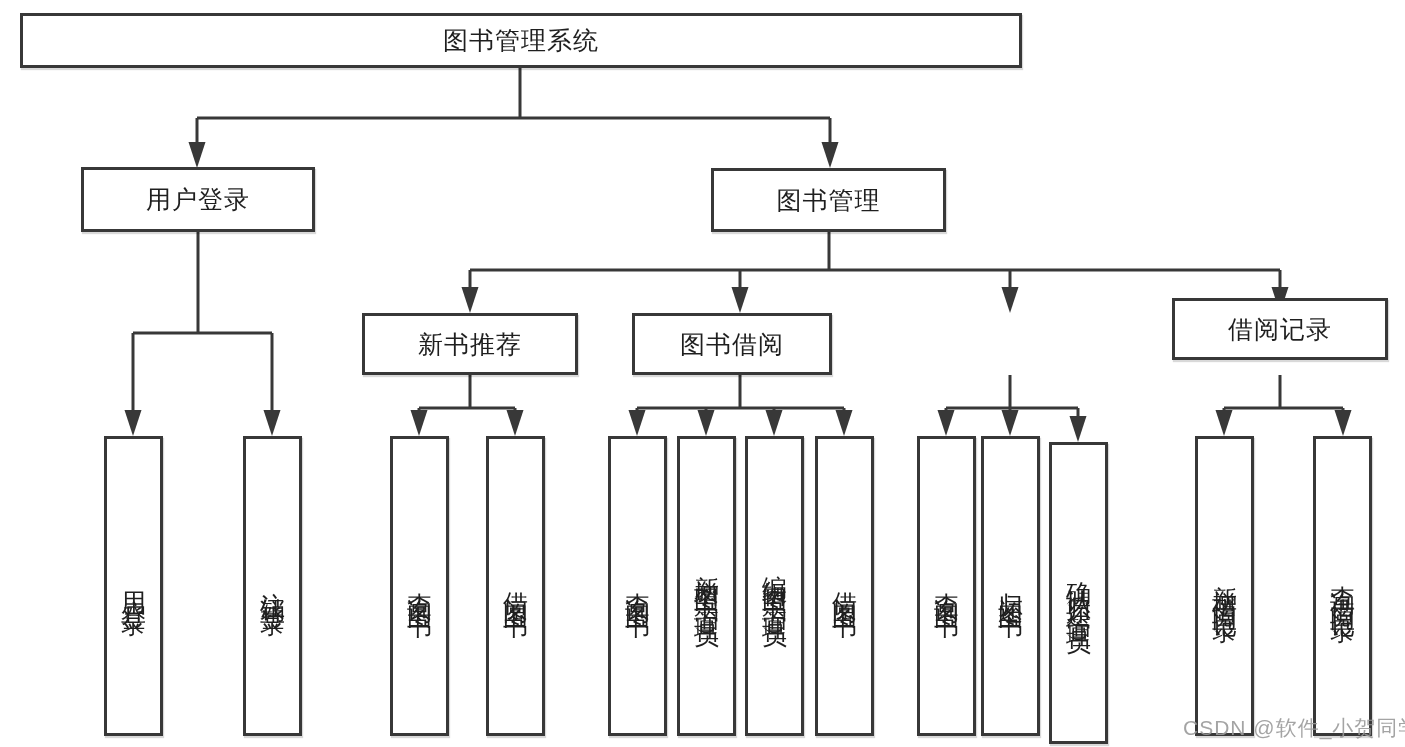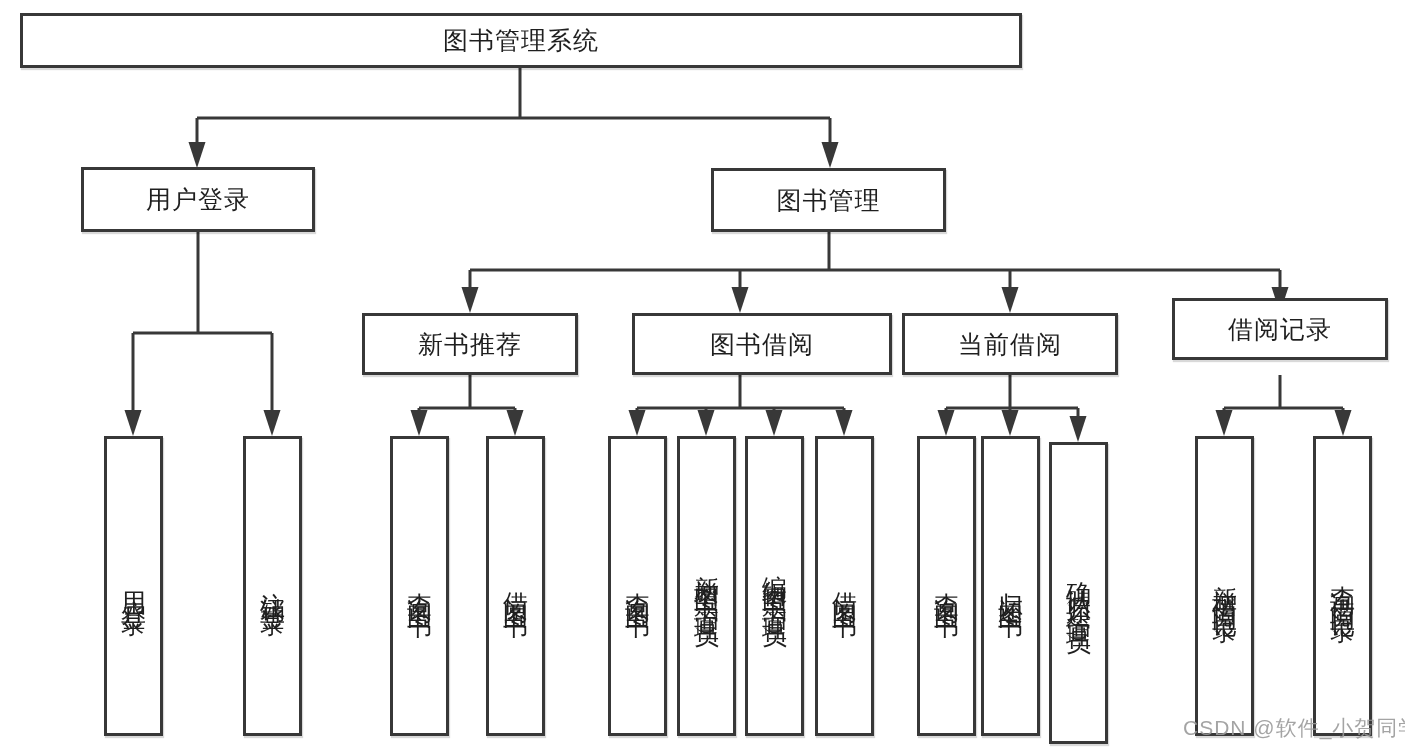--- a/index.html
+++ b/index.html
@@ -95,22 +95,21 @@
       <polygon class="head" points="1334.5,410 1351.5,410 1343,436"></polygon>
     </g>
   </svg>
 
   <div class="hbox" style="left:20px;top:13px;width:1002px;height:55px">图书管理系统</div>
 
   <div class="hbox" style="left:81px;top:167px;width:234px;height:65px">用户登录</div>
   <div class="hbox" style="left:711px;top:168px;width:235px;height:64px">图书管理</div>
 
   <div class="hbox" style="left:362px;top:313px;width:216px;height:62px">新书推荐</div>
-  <div class="hbox" style="left:632px;top:313px;width:260px;height:62px">图书借阅</div>
-  <div class="hbox" style="left:902px;top:313px;width:216px;height:62px">当前借阅</div>
+  <div class="hbox" style="left:632px;top:313px;width:200px;height:62px">图书借阅</div>
   <div class="hbox" style="left:1172px;top:298px;width:216px;height:62px">借阅记录</div>
 
   <div class="vbox" style="left:104px;top:436px;width:59px;height:300px">
     <span class="vtext">用户登录</span>
   </div>
   <div class="vbox" style="left:243px;top:436px;width:59px;height:300px">
     <span class="vtext">注销登录</span>
   </div>
 
   <div class="vbox" style="left:390px;top:436px;width:59px;height:300px">

